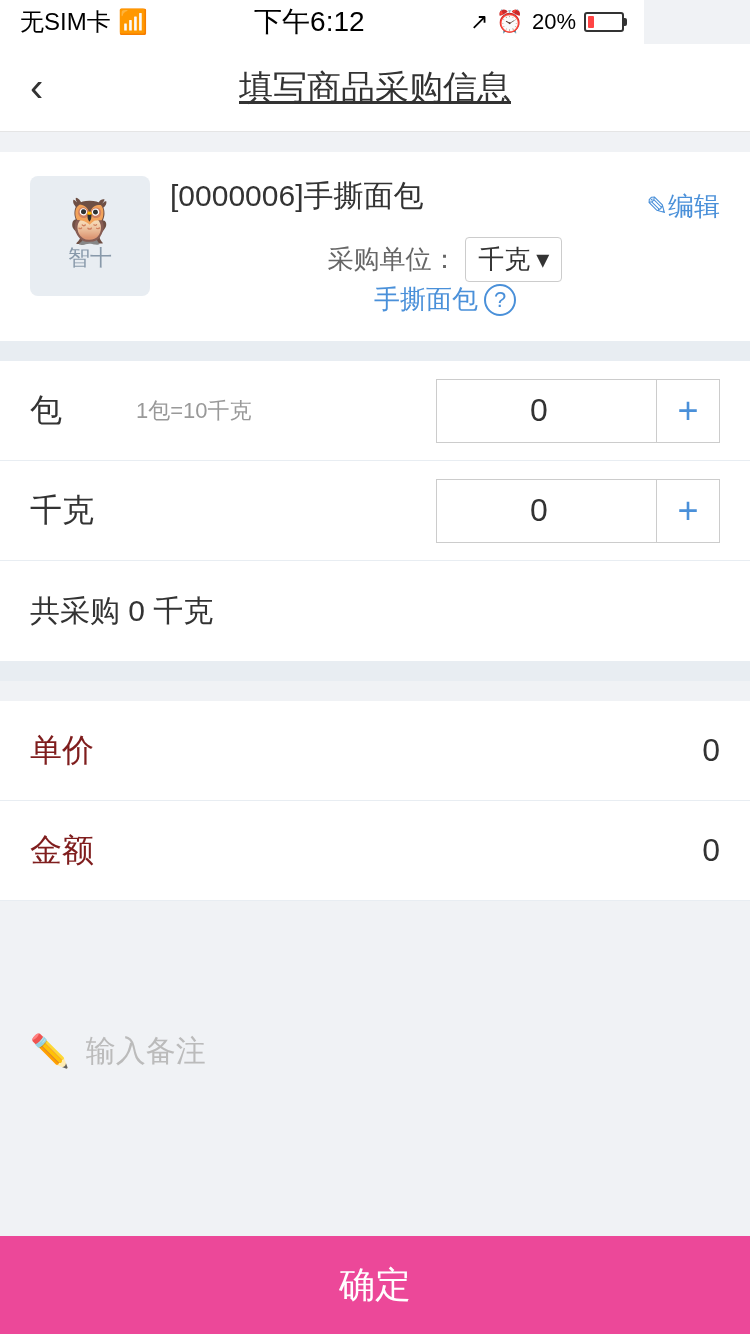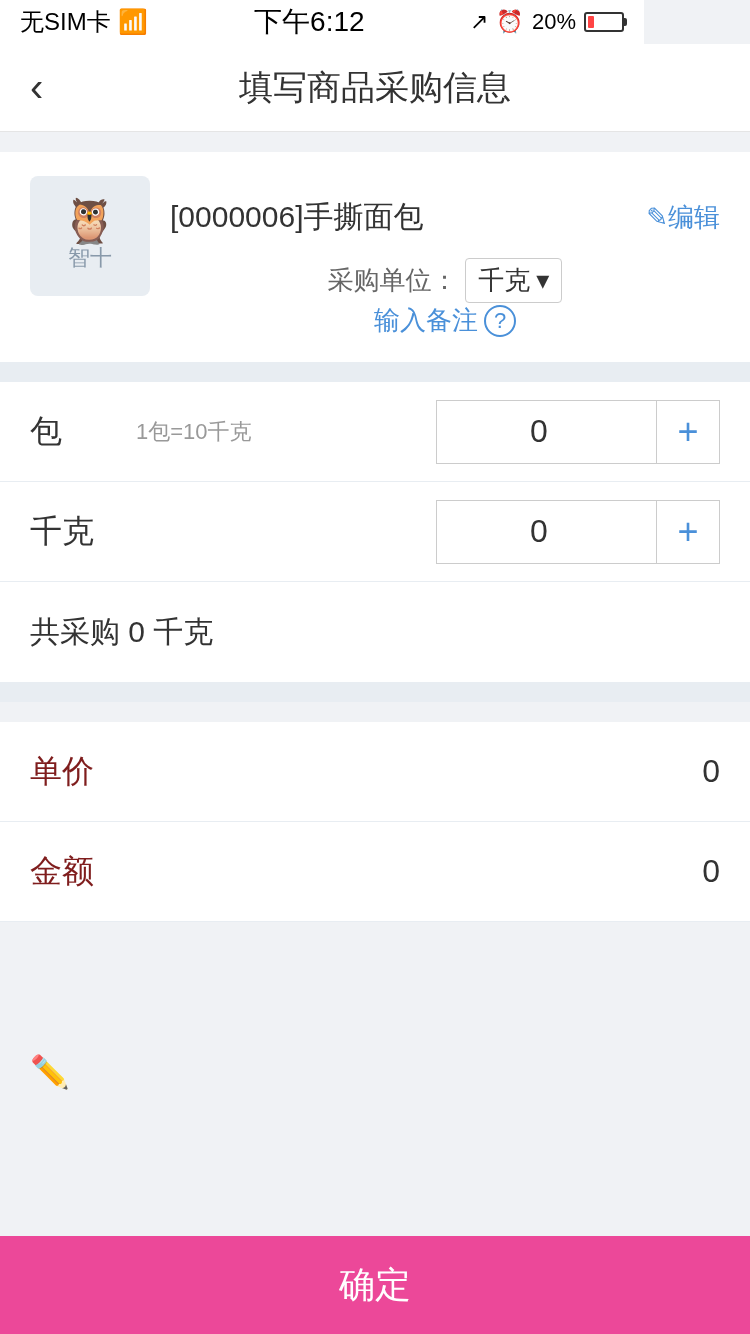--- a/index.html
+++ b/index.html
@@ -74,20 +74,21 @@
       position: absolute;
       left: 30px;
       font-size: 40px;
       color: #333;
       cursor: pointer;
     }
     .nav-title {
       font-size: 34px;
       font-weight: 500;
       color: #333;
+      text-decoration: underline;
     }
 
     
     .product-card {
       background: #fff;
       padding: 24px 30px;
       display: flex;
       align-items: flex-start;
       gap: 20px;
       margin-top: 20px;
@@ -110,21 +111,20 @@
       line-height: 1;
       color: #6688aa;
     }
     .product-info {
       flex: 1;
     }
     .product-name {
       font-size: 30px;
       color: #333;
       margin-bottom: 20px;
-      margin-top: 21px;
     }
     .product-edit {
       color: #4a90d9;
       font-size: 26px;
       cursor: pointer;
     }
     .product-header {
       display: flex;
       justify-content: space-between;
       align-items: center;
@@ -341,21 +341,21 @@
     </div>
     <div class="product-meta">
       <div>
         <span class="unit-label">采购单位：</span>
         <span class="unit-select">
           <span>千克</span>
           <span>▾</span>
         </span>
       </div>
       <div class="price-ref">
-        <span>输入备注</span>
+        <span>手撕面包</span>
         <span style="width:32px;height:32px;border:2px solid #4a90d9;border-radius:50%;display:inline-flex;align-items:center;justify-content:center;font-size:22px;">?</span>
       </div>
     </div>
   </div>
 </div>
 
 <div class="section-divider"></div>
 
 <div class="input-section">
   <div class="input-row">
@@ -388,17 +388,18 @@
     <span class="price-value">0</span>
   </div>
   <div class="price-row">
     <span class="price-label">金额</span>
     <span class="price-value">0</span>
   </div>
 </div>
 
 <div class="remark-section">
   <span class="pencil-icon">✏️</span>
+  <span class="remark-placeholder">输入备注</span>
 </div>
 
 <div class="bottom-bar">
   <span class="confirm-btn-text">确定</span>
 </div>
 
 </body></html>

